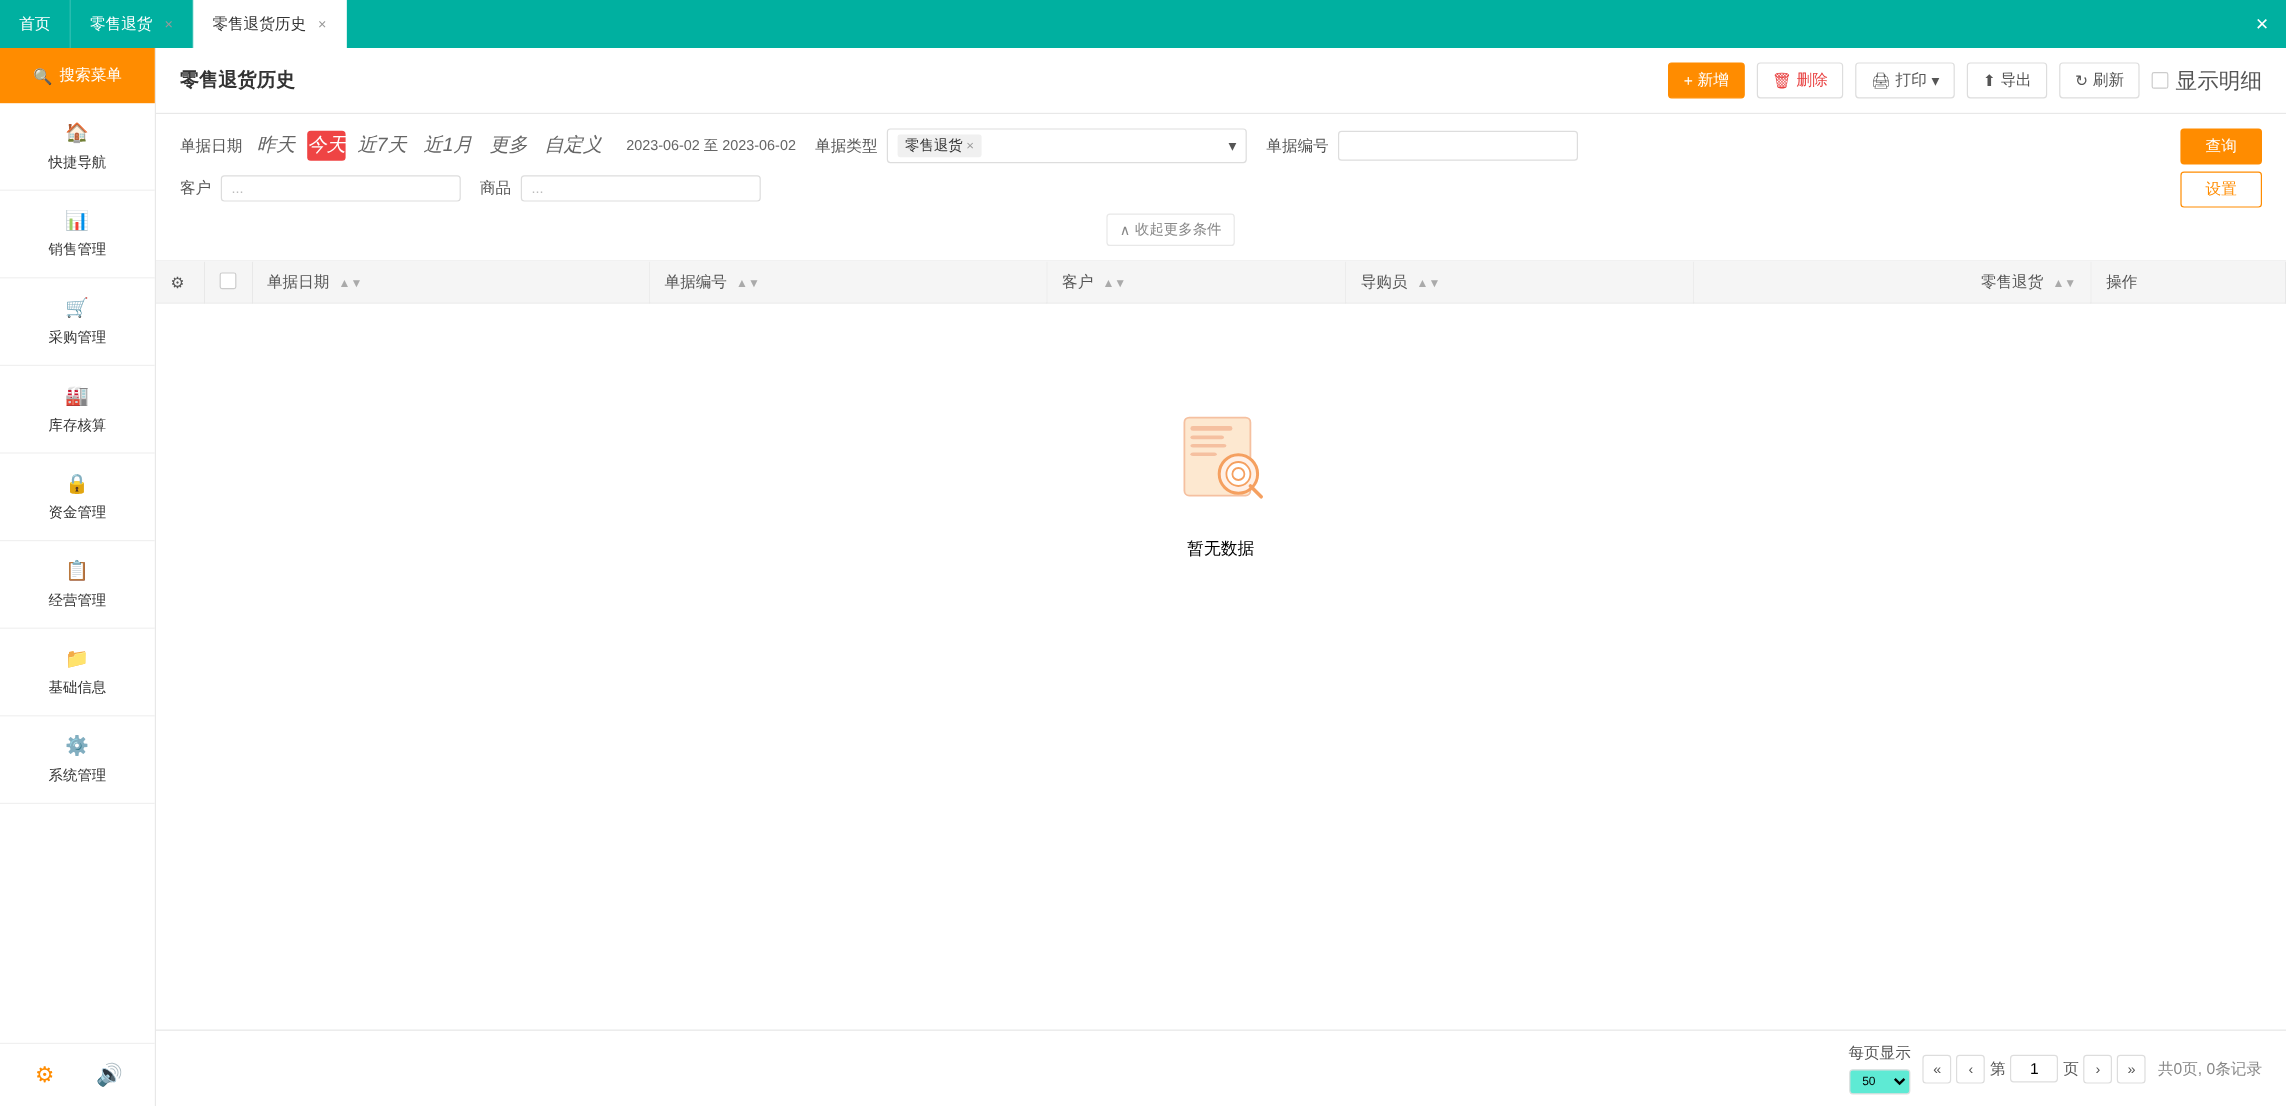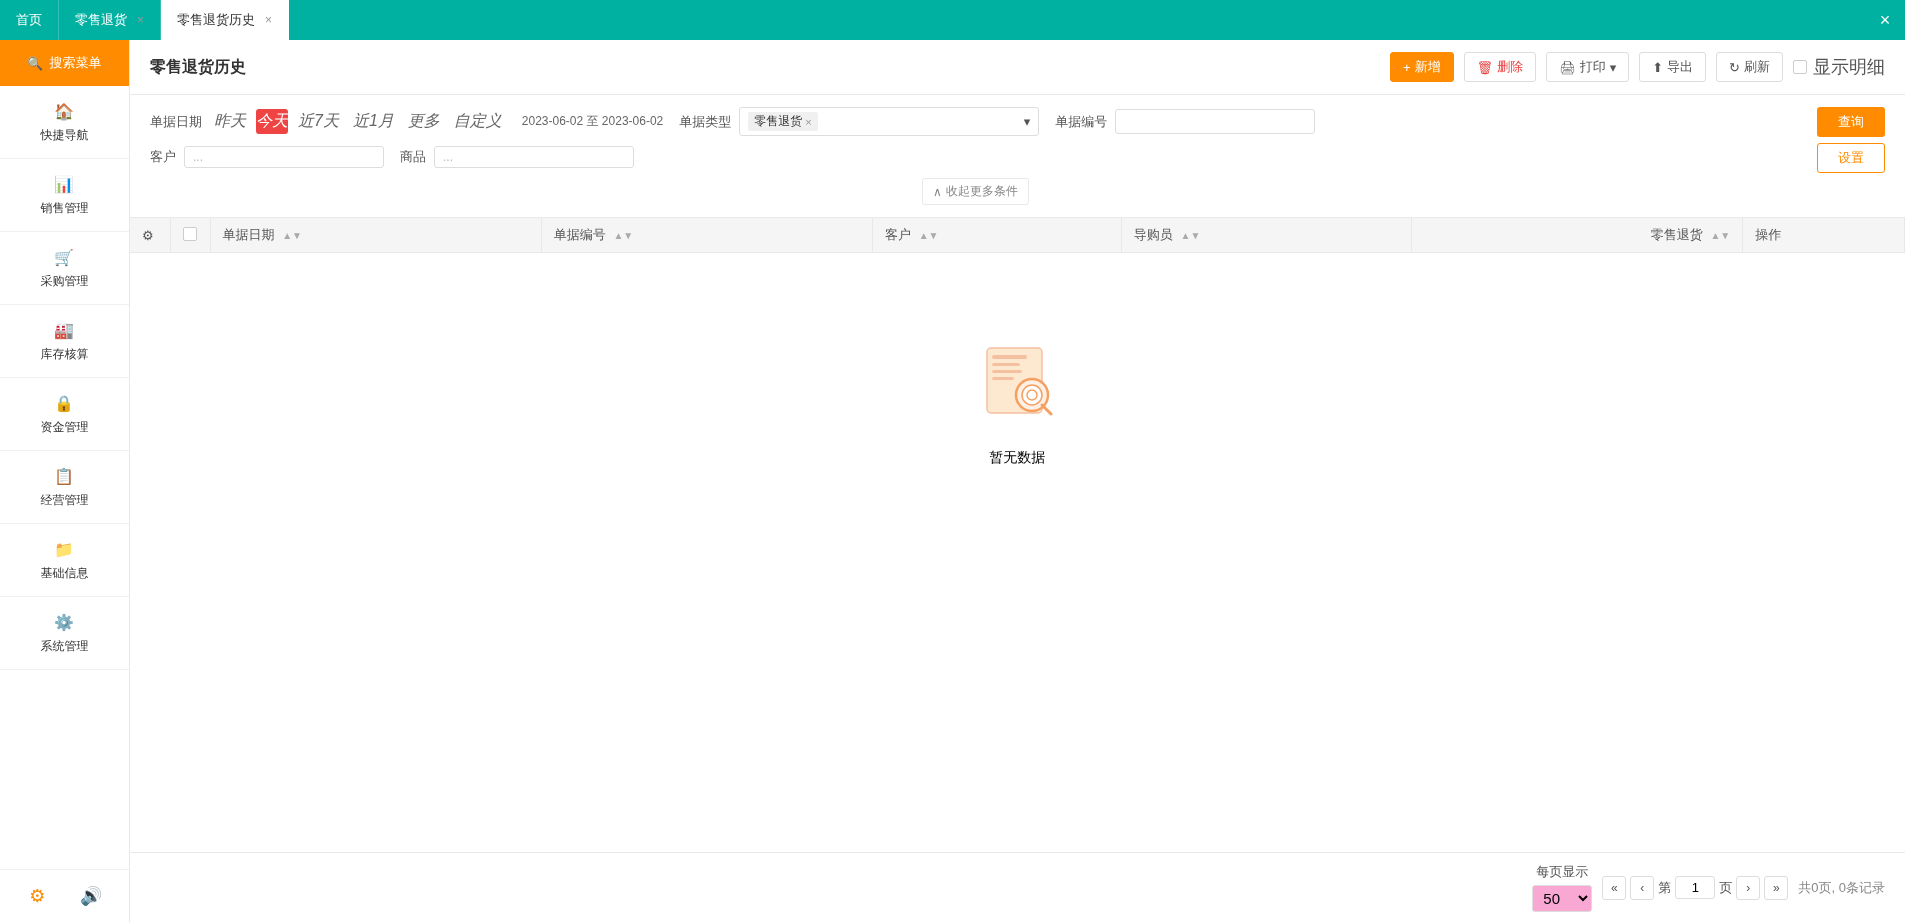--- a/index.html
+++ b/index.html
@@ -395,22 +395,22 @@
     .page-size-select {
       display: flex;
       align-items: center;
       gap: 4px;
       flex-direction: column;
     }
     .page-size-selector {
       border: 1px solid #ddd;
       border-radius: 3px;
       padding: 3px 6px;
-      font-size: 15px;
-      background: #f9a8d4;
+      font-size: 10px;
+      background: #5eead4;
     }
     .page-nav {
       display: flex;
       align-items: center;
       gap: 4px;
     }
     .page-nav-btn {
       width: 24px;
       height: 24px;
       display: flex;

